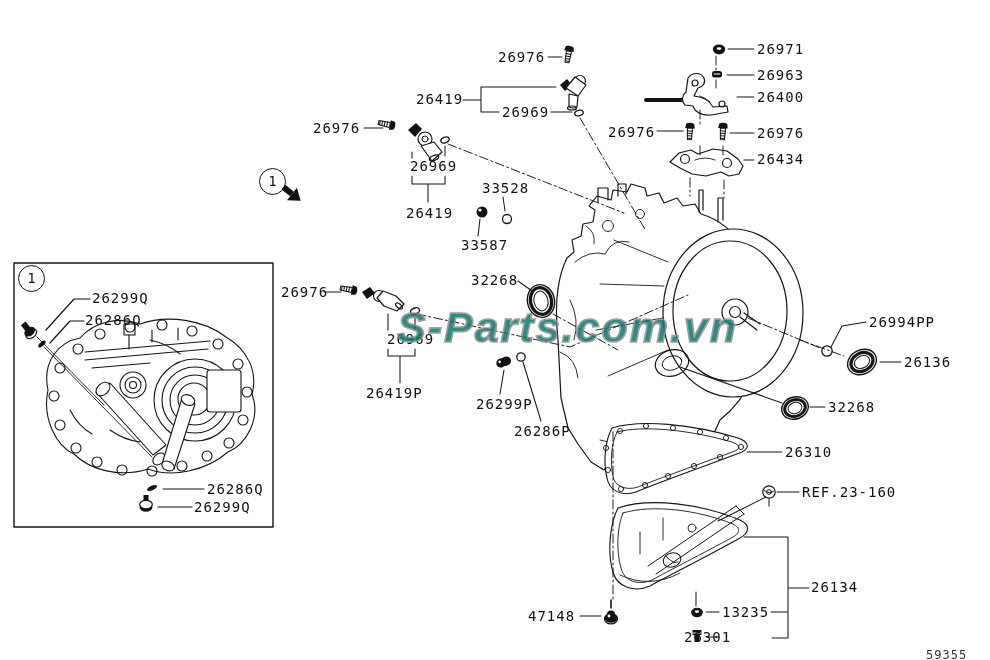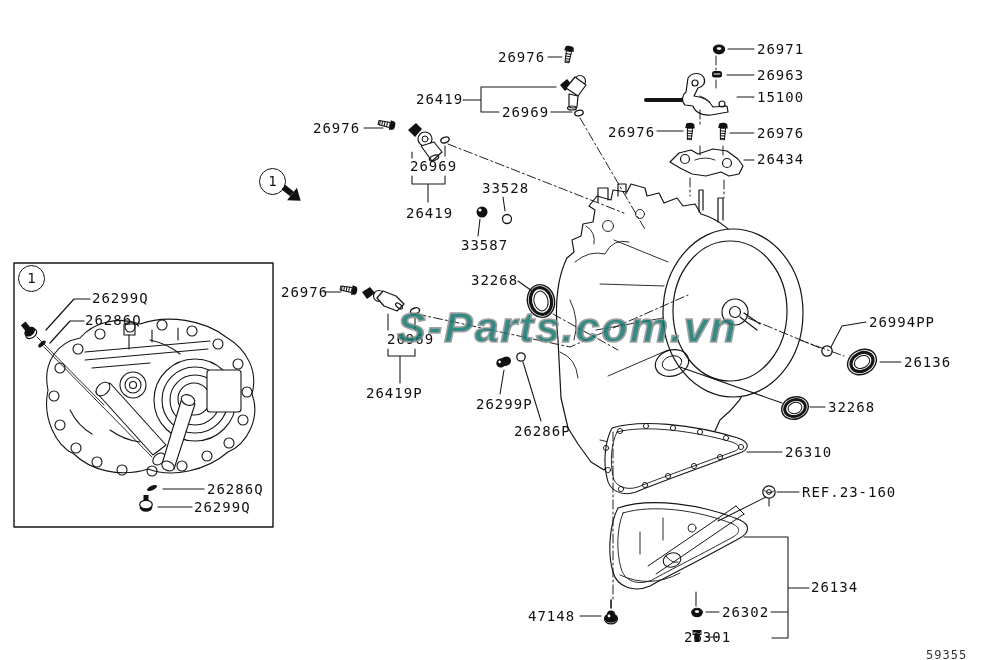--- a/index.html
+++ b/index.html
@@ -346,21 +346,21 @@
 
   <g transform="rotate(38 292 194)">
     <rect x="281" y="191" width="11" height="6" fill="#111" stroke="none"></rect>
     <polygon points="292,186 292,202 303,194" fill="#111" stroke="none"></polygon>
   </g>
 </svg>
 
 <div class="lbl" style="left:498px;top:50px">26976</div>
 <div class="lbl" style="left:757px;top:42px">26971</div>
 <div class="lbl" style="left:757px;top:68px">26963</div>
-<div class="lbl" style="left:757px;top:90px">15100</div>
+<div class="lbl" style="left:757px;top:90px">26400</div>
 <div class="lbl" style="left:416px;top:92px">26419</div>
 <div class="lbl" style="left:502px;top:105px">26969</div>
 <div class="lbl" style="left:313px;top:121px">26976</div>
 <div class="lbl" style="left:608px;top:125px">26976</div>
 <div class="lbl" style="left:757px;top:126px">26976</div>
 <div class="lbl" style="left:757px;top:152px">26434</div>
 <div class="lbl" style="left:410px;top:159px">26969</div>
 <div class="lbl" style="left:482px;top:181px">33528</div>
 <div class="lbl" style="left:406px;top:206px">26419</div>
 <div class="lbl" style="left:461px;top:238px">33587</div>
@@ -369,21 +369,21 @@
 <div class="lbl" style="left:387px;top:332px">26969</div>
 <div class="lbl" style="left:366px;top:386px">26419P</div>
 <div class="lbl" style="left:476px;top:397px">26299P</div>
 <div class="lbl" style="left:514px;top:424px">26286P</div>
 <div class="lbl" style="left:869px;top:315px">26994PP</div>
 <div class="lbl" style="left:904px;top:355px">26136</div>
 <div class="lbl" style="left:828px;top:400px">32268</div>
 <div class="lbl" style="left:785px;top:445px">26310</div>
 <div class="lbl" style="left:802px;top:485px">REF.23-160</div>
 <div class="lbl" style="left:811px;top:580px">26134</div>
-<div class="lbl" style="left:722px;top:605px">26302</div>
+<div class="lbl" style="left:722px;top:605px">13235</div>
 <div class="lbl" style="left:684px;top:630px">26301</div>
 <div class="lbl" style="left:528px;top:609px">47148</div>
 <div class="lbl" style="left:92px;top:291px">26299Q</div>
 <div class="lbl" style="left:85px;top:313px">26286Q</div>
 <div class="lbl" style="left:207px;top:482px">26286Q</div>
 <div class="lbl" style="left:194px;top:500px">26299Q</div>
 
 <div class="marker" style="left:259px;top:168px">1</div>
 <div class="marker" style="left:18px;top:265px">1</div>
 

